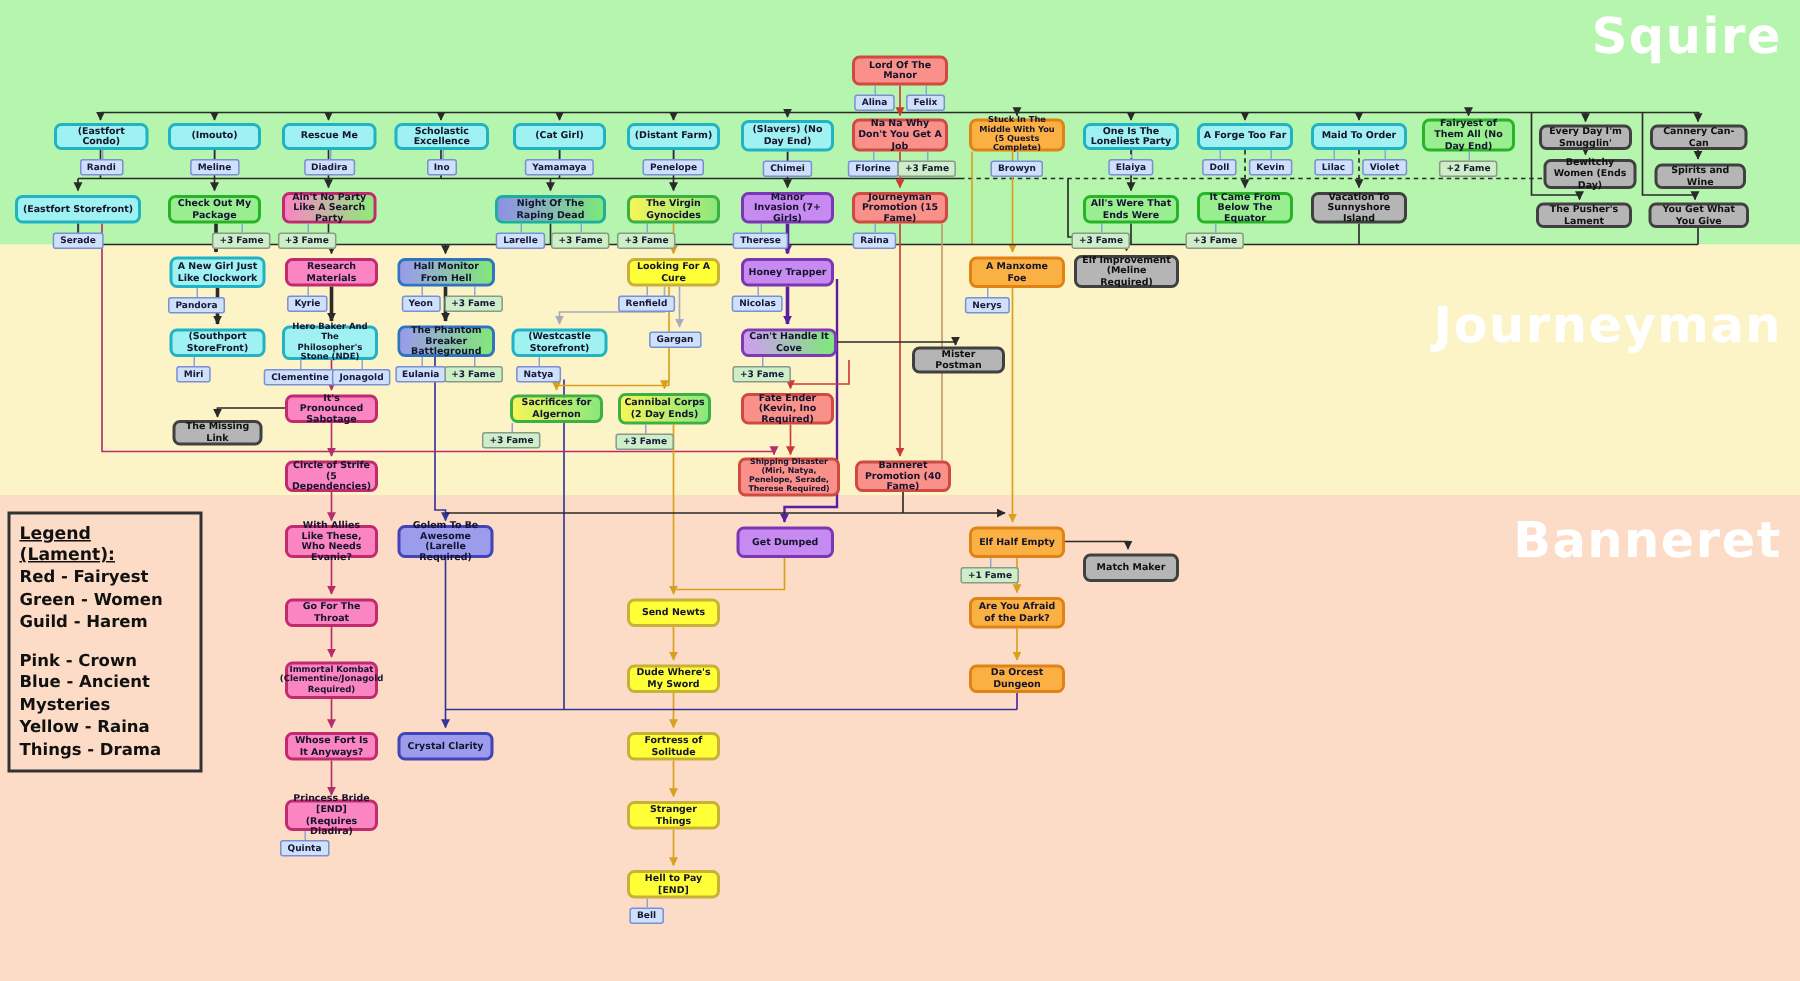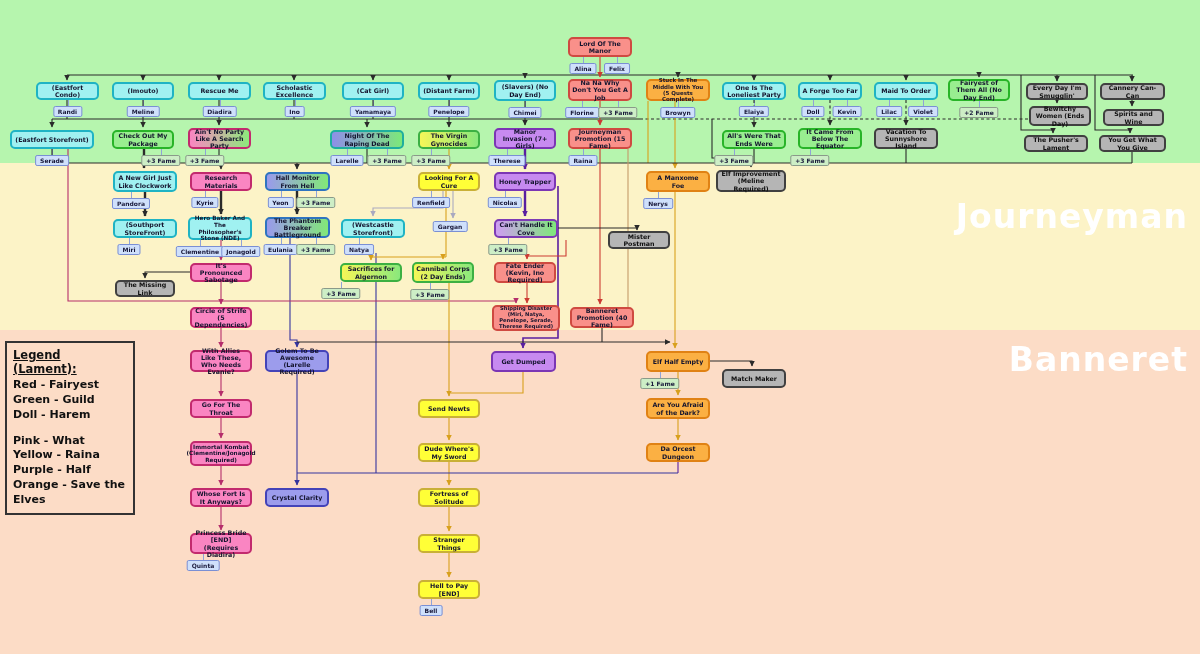--- a/index.html
+++ b/index.html
@@ -39,34 +39,35 @@
 </style>
 </head>
 <body>
 
 <div id="stage">
     <div class="bg" style="left: 716px; top: 163px; width: 484px; height: 33px; background: rgb(182, 245, 174); z-index: 0;"></div>
     <div class="bg" style="left: 0px; top: 163px; width: 181px; height: 96px; background: rgb(182, 245, 174); z-index: 0;"></div>
     <div class="bg" style="left: 0px; top: 0px; width: 1200px; height: 163px; background: rgb(182, 245, 174); z-index: 0;"></div>
     <div class="bg" style="left: 0px; top: 330px; width: 1200px; height: 324px; background: rgb(252, 220, 198); z-index: 0;"></div>
     <div class="bg" style="left: 0px; top: 163px; width: 1200px; height: 167px; background: rgb(252, 243, 199); z-index: 0;"></div>
+  <div class="tier-label" style="top:4px;">Squire</div>
   <div class="tier-label" style="top:197px;">Journeyman</div>
   <div class="tier-label" style="top:340px;">Banneret</div>
 
   <div id="legend">
     <div class="lg-title">Legend (Lament):</div>
     <div id="legend-lines">
         <div class="lg-line">Red - Fairyest</div>
-        <div class="lg-line">Green - Guild</div>
-        <div class="lg-line">Doll - Harem</div>
+        <div class="lg-line">Green - Women</div>
+        <div class="lg-line">Guild - Harem</div>
         <div class="lg-blank"></div>
-        <div class="lg-line">Pink - What</div>
+        <div class="lg-line">Pink - Crown</div>
+        <div class="lg-line">Blue - Ancient Mysteries</div>
         <div class="lg-line">Yellow - Raina</div>
-        <div class="lg-line">Purple - Half</div>
-        <div class="lg-line">Orange - Save the Elves</div>
+        <div class="lg-line">Things - Drama</div>
       </div>
   </div>
 <svg width="1200" height="654" id="edges">
       <defs>
         <marker id="m-black" markerWidth="7" markerHeight="7" refX="5.5" refY="3" orient="auto" markerUnits="userSpaceOnUse">
           <path d="M0,0 L6,3 L0,6 Z" fill="#2a2a2a"></path>
         </marker>
         <marker id="m-red" markerWidth="7" markerHeight="7" refX="5.5" refY="3" orient="auto" markerUnits="userSpaceOnUse">
           <path d="M0,0 L6,3 L0,6 Z" fill="#cc3b33"></path>
         </marker>

